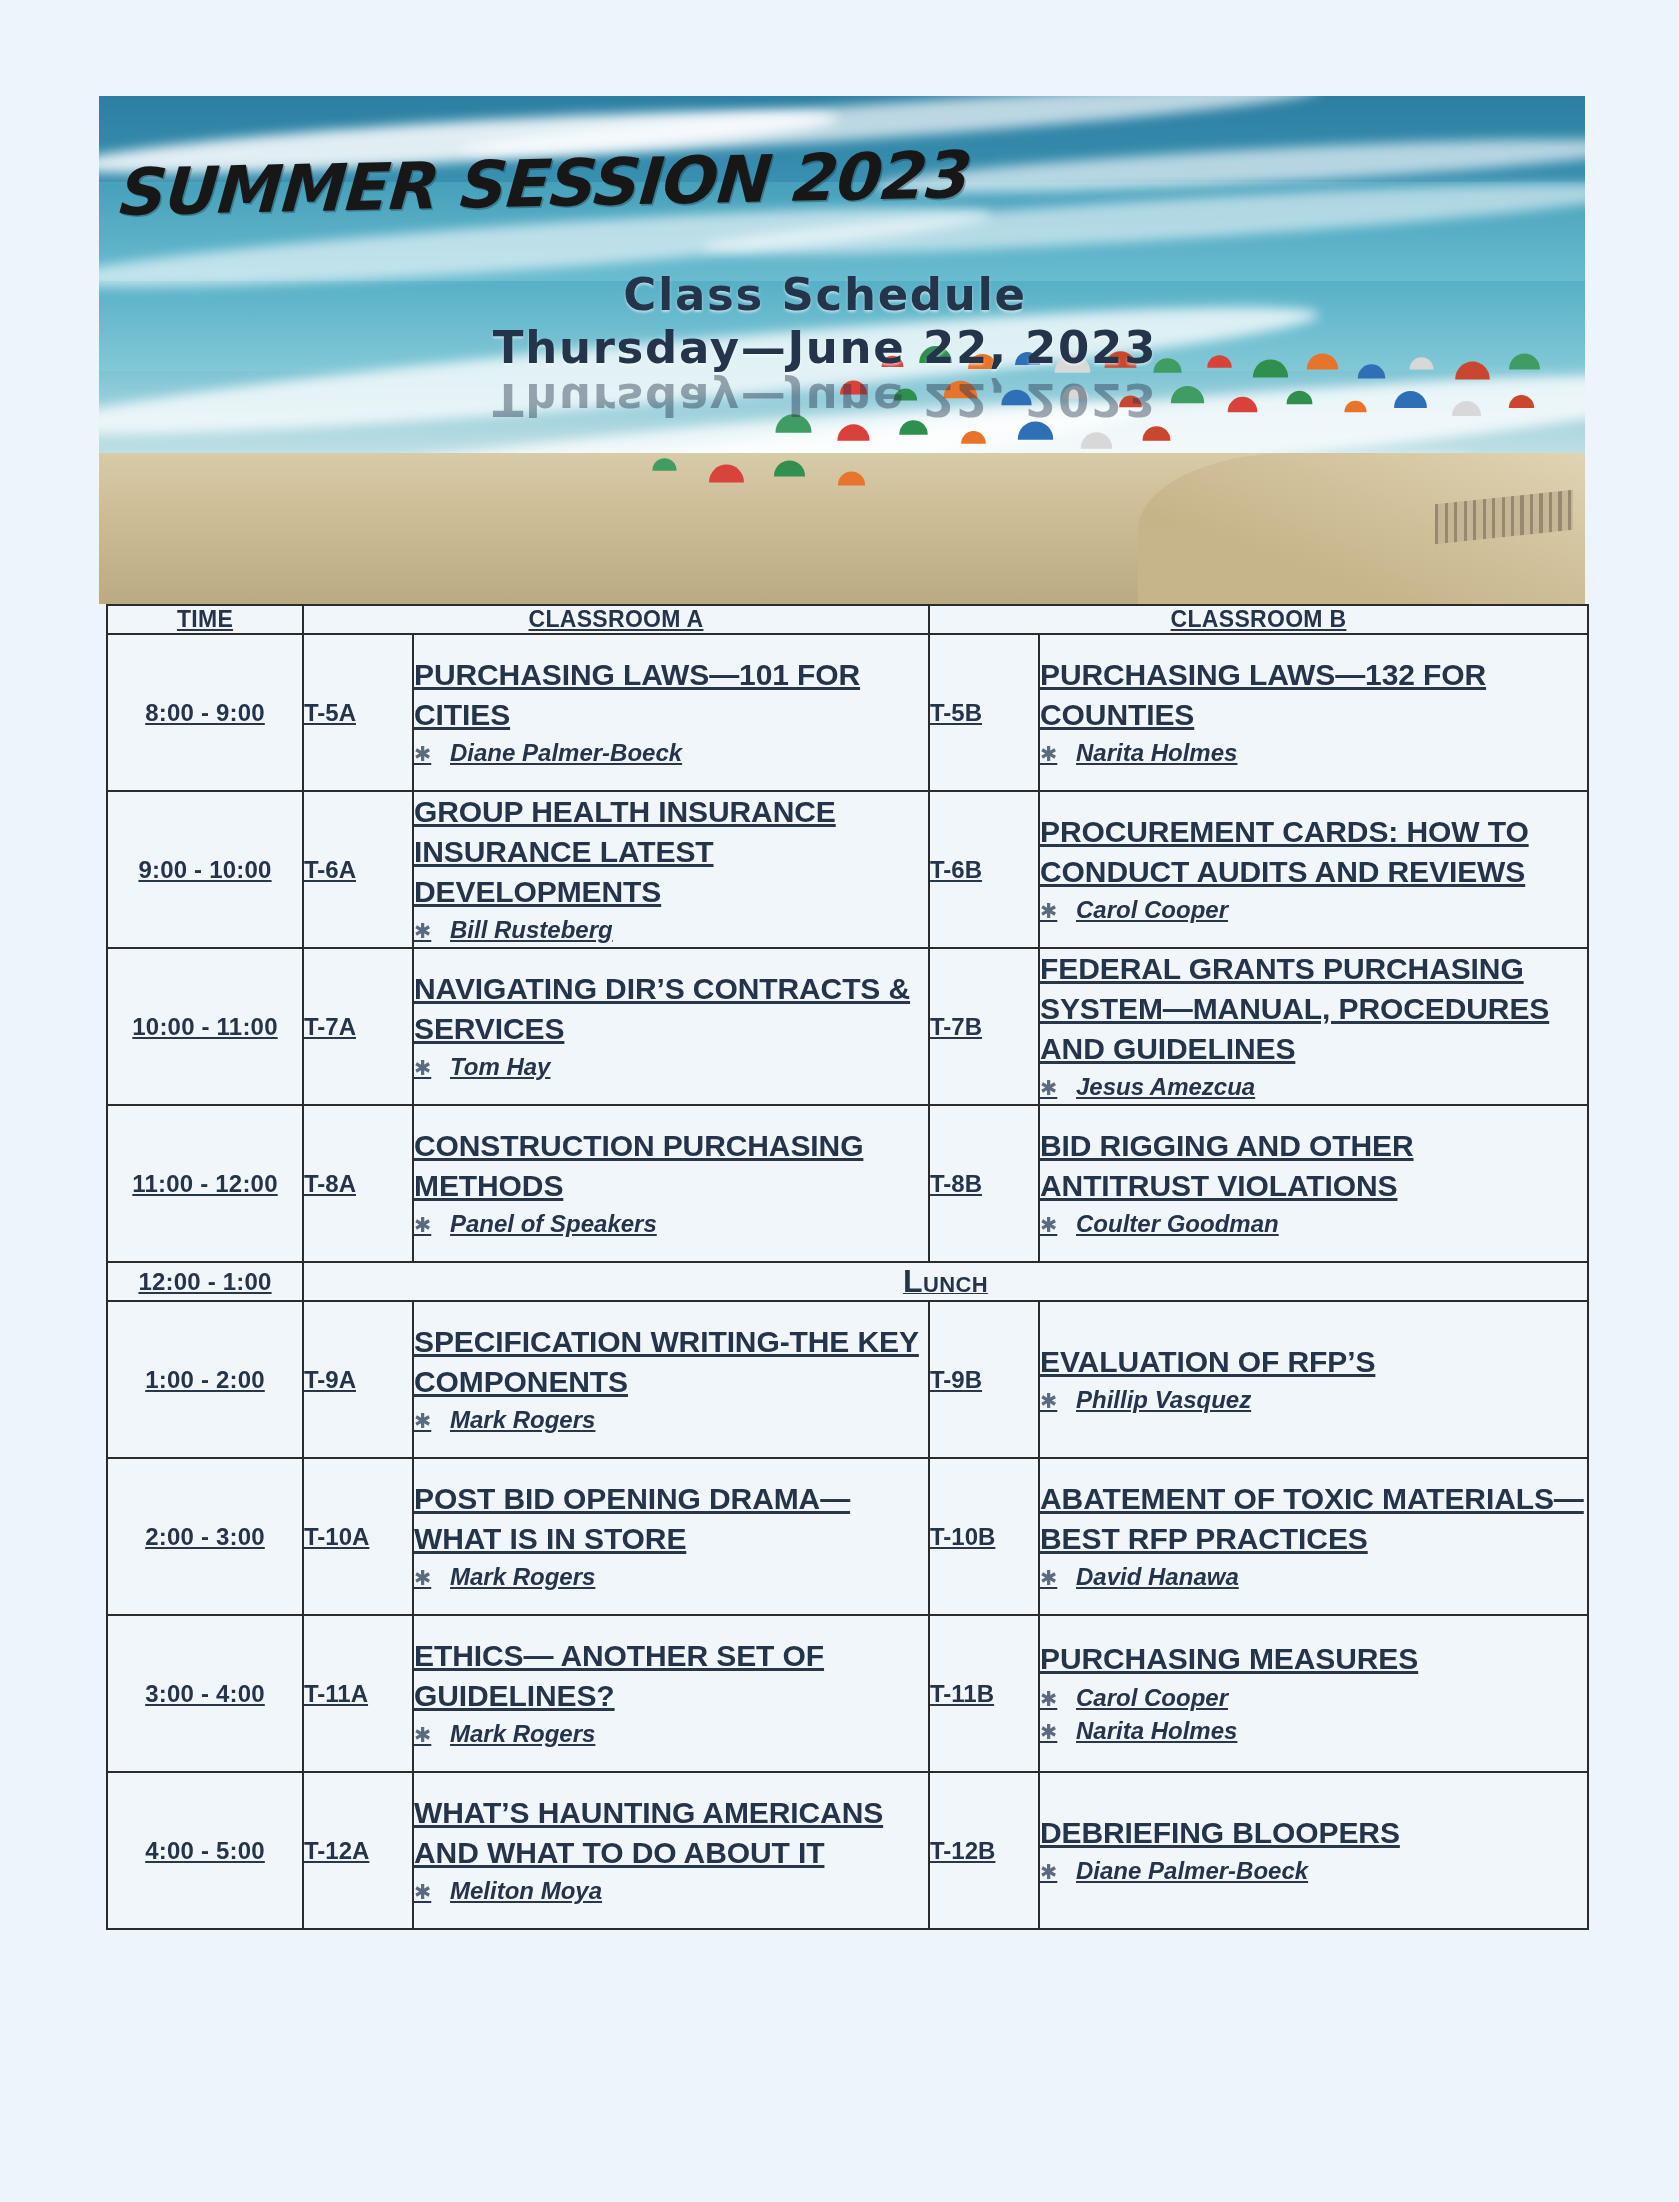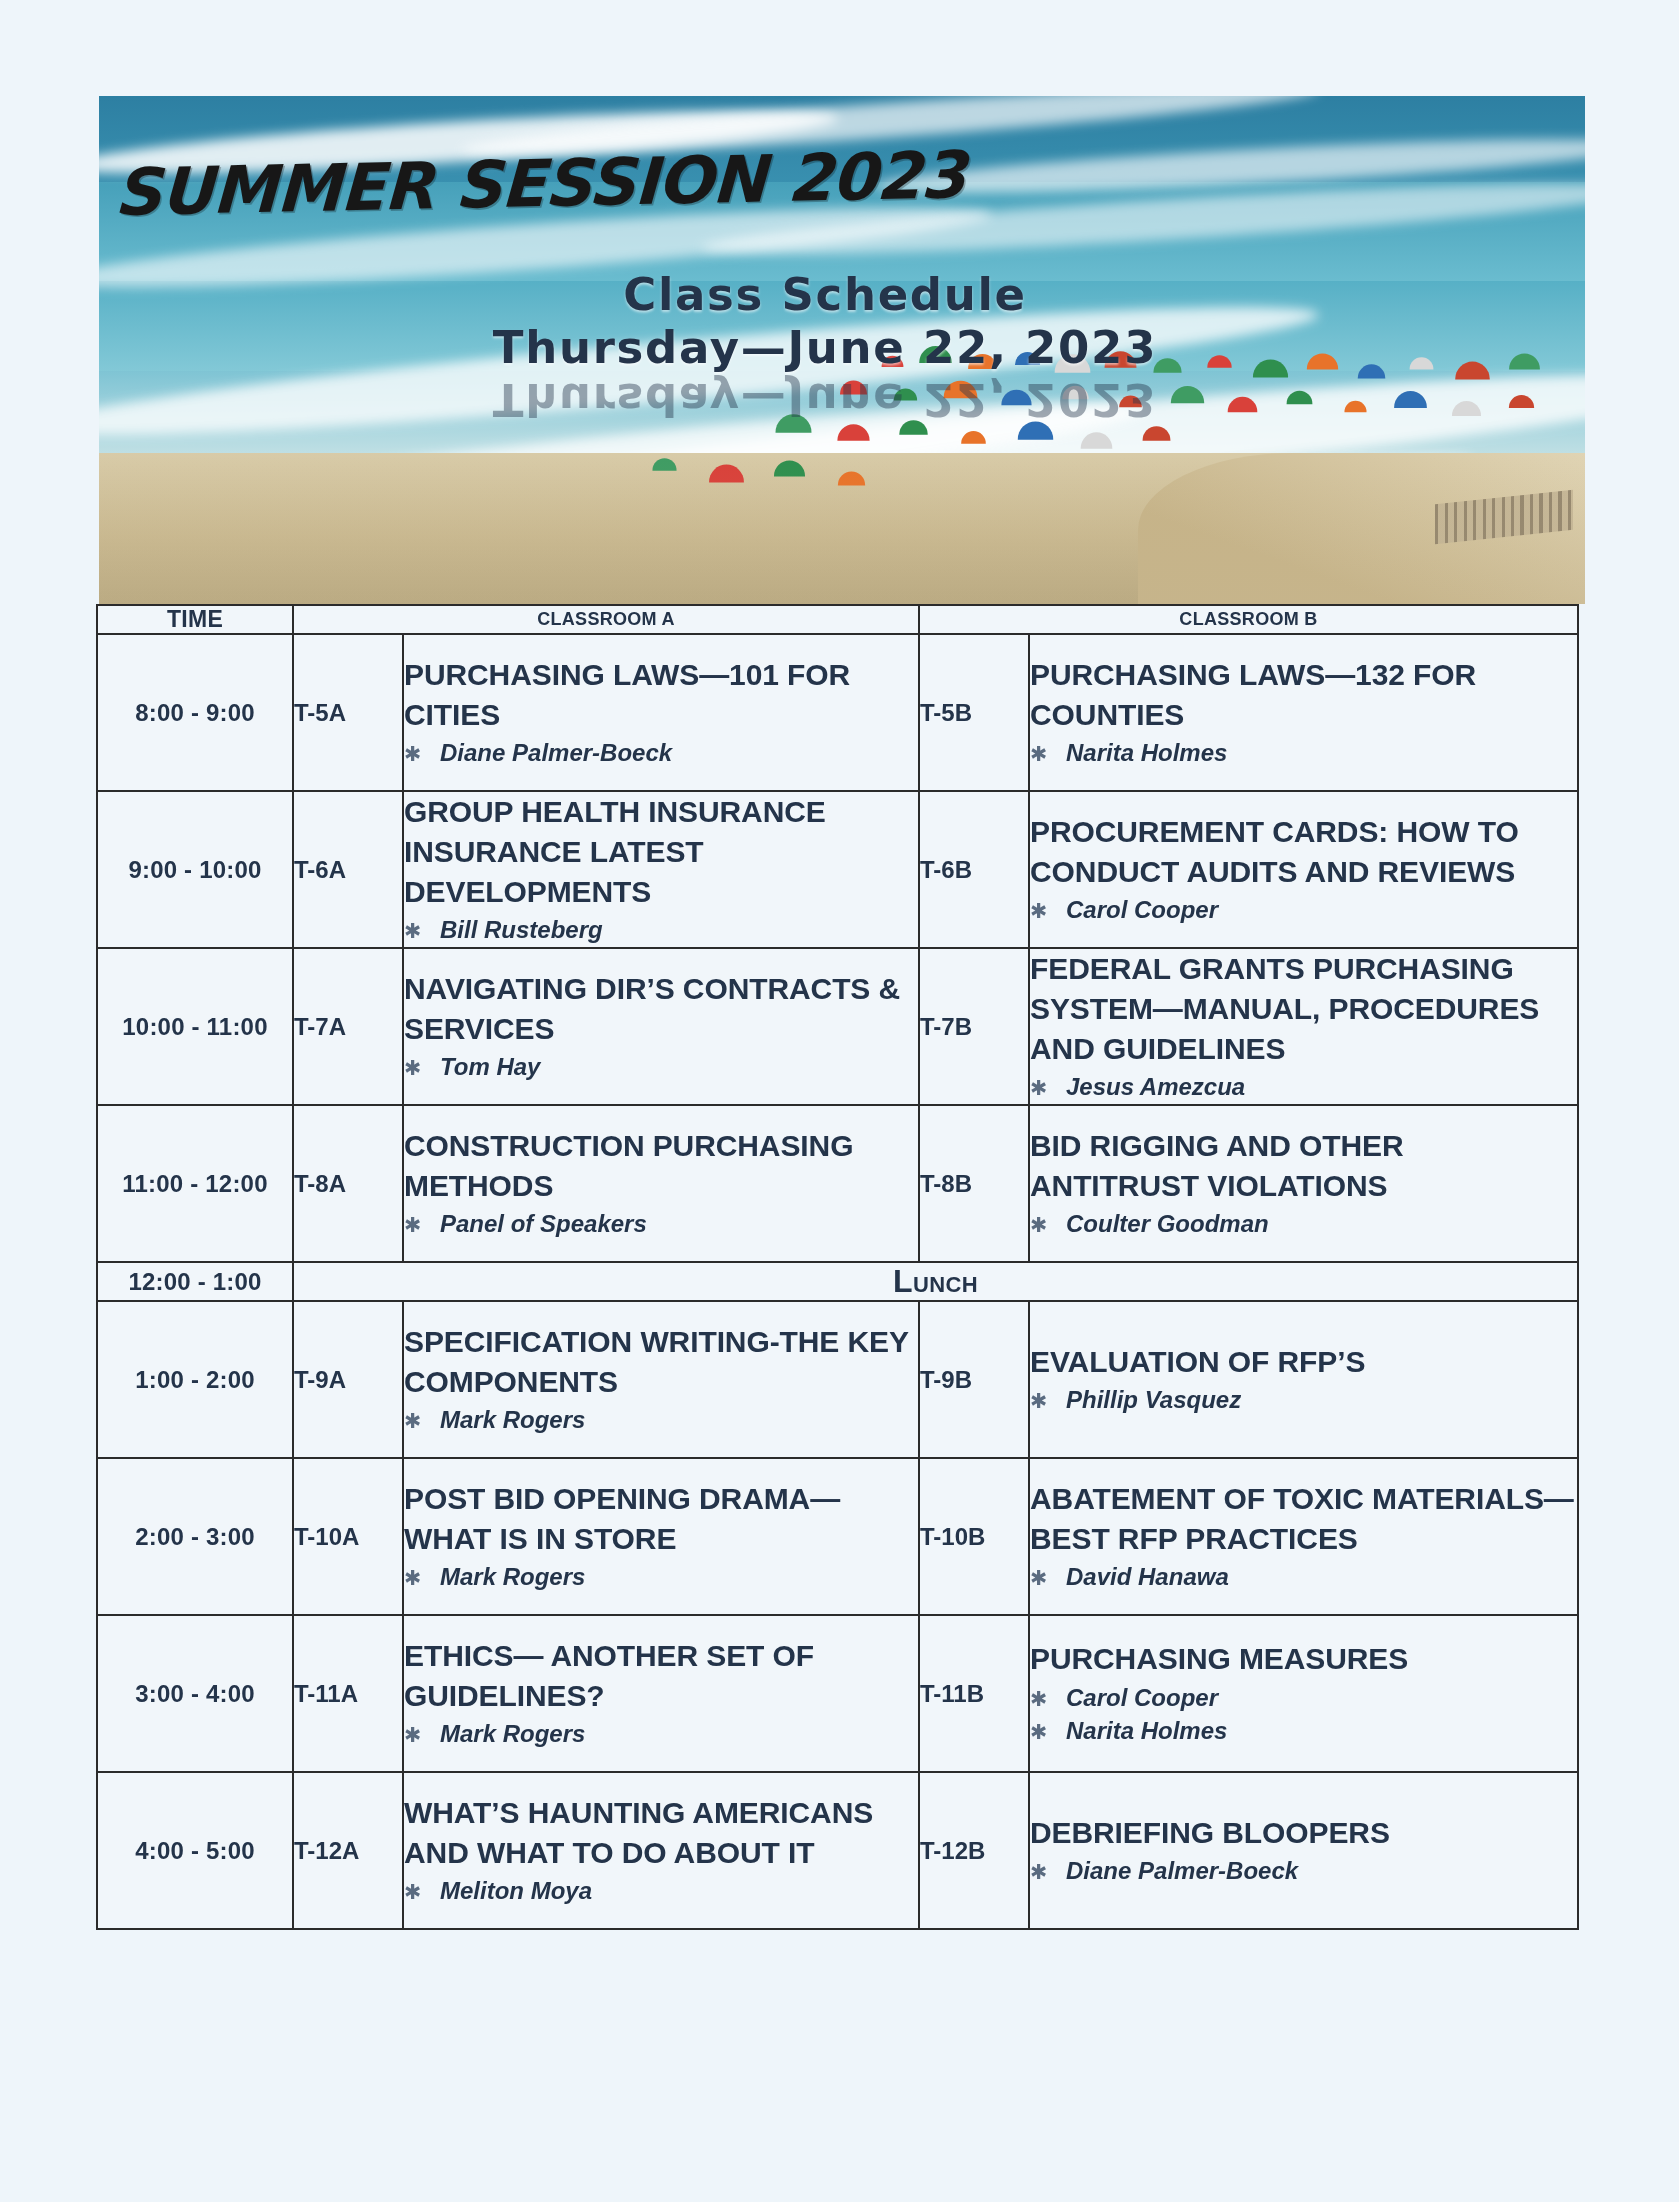--- a/index.html
+++ b/index.html
@@ -150,42 +150,43 @@
     font-weight: 700;
     font-size: 45px;
     letter-spacing: 1.7px;
     color: #24344a;
     line-height: 1.18;
   }
 
   
   .sched {
     position: absolute;
-    left: 96px;
+    left: 106px;
     top: 604px;
     width: 1482px;
     border-collapse: collapse;
     table-layout: fixed;
     background: #5eead4;
+    text-decoration: underline;
   }
   .sched td, .sched th {
     border: 2.6px solid #2b2b2b;
     background: #f1f6fa;
     padding: 0;
     vertical-align: middle;
   }
   col.c-time { width: 196px; }
   col.c-codea { width: 110px; }
   col.c-deta  { width: 516px; }
   col.c-codeb { width: 110px; }
   col.c-detb  { width: 549px; }
 
   .hdr {
     text-align: center;
-    font-size: 18px;
+    font-size: 23px;
     font-weight: 700;
     letter-spacing: 0.3px;
     padding: 12px 0 13.8px;
     color: #24344a;
   }
   .hdr-time { font-size: 23px; }
 
   .time-cell {
     text-align: center;
     font-size: 24px;

